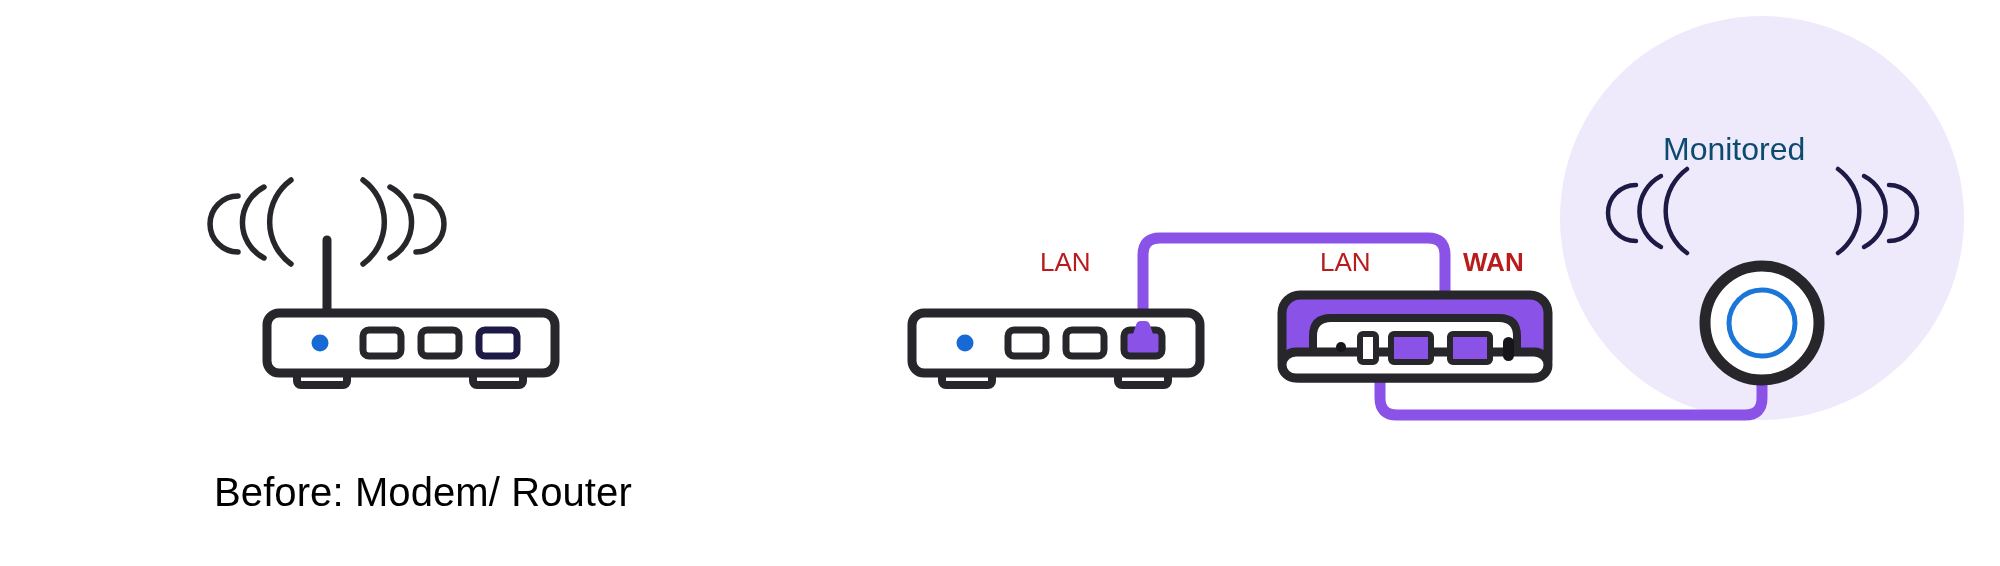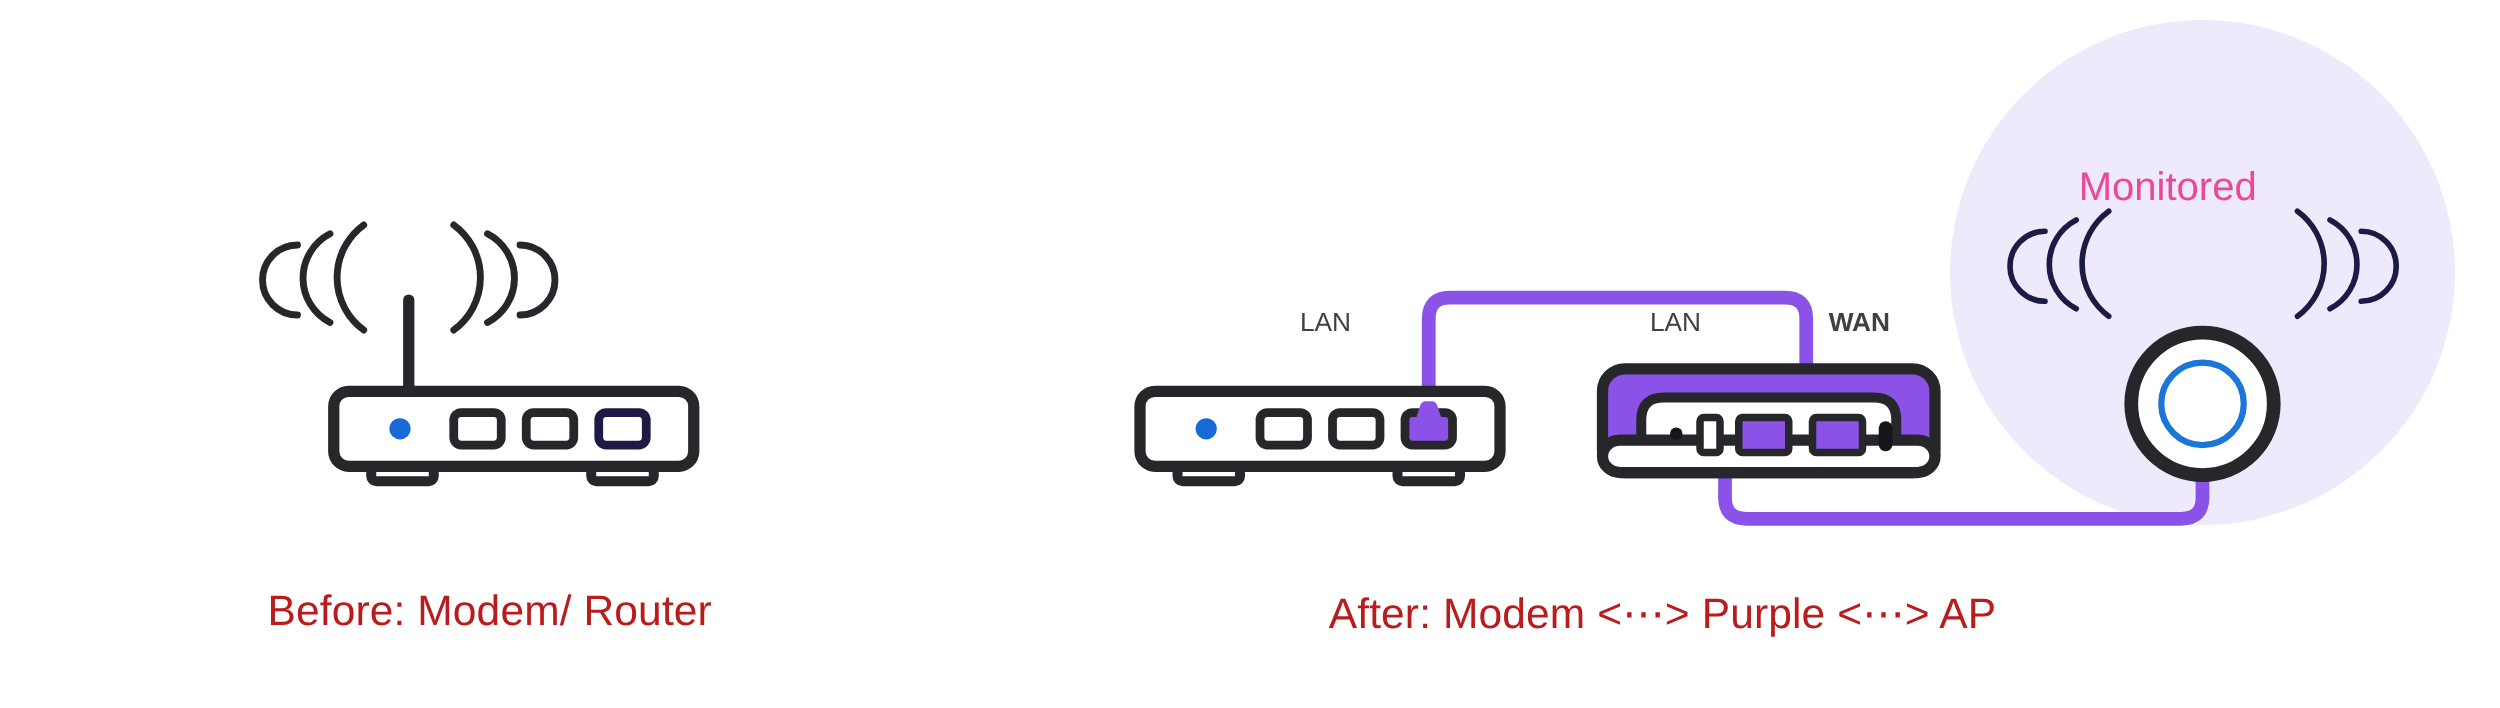--- a/index.html
+++ b/index.html
@@ -20,40 +20,40 @@
   #canvas svg.layer {
     position: absolute;
     top: 0;
     left: 0;
     width: 2000px;
     height: 566px;
   }
   .cap {
     position: absolute;
     font-family: "Liberation Sans", sans-serif;
-    font-size: 34px;
+    font-size: 40px;
     font-weight: 500;
-    color: #b91c1c;
+    color: #000000;
     white-space: nowrap;
     letter-spacing: 0.1px;
   }
   .port-lab {
     position: absolute;
     font-family: "Liberation Sans", sans-serif;
-    font-size: 21px;
+    font-size: 26px;
     font-weight: 400;
-    color: #404040;
+    color: #b91c1c;
     white-space: nowrap;
   }
   .monitored-lab {
     position: absolute;
     font-family: "Liberation Sans", sans-serif;
     font-size: 32px;
     font-weight: 400;
-    color: #ec4899;
+    color: #0c4a6e;
     white-space: nowrap;
   }
 </style>
 </head>
 <body>
 
 <div id="canvas">
 
   <svg class="layer" viewBox="0 0 2000 566">
     <circle cx="1762" cy="218" r="202" fill="#efeafb"></circle>
@@ -134,15 +134,14 @@
       <path d="M 1838 253 A 52 52 0 0 0 1838 169"></path>
       <path d="M 1864 247 A 40 40 0 0 0 1864 176"></path>
       <path d="M 1889 241 A 28 28 0 0 0 1889 185"></path>
     </g>
     <circle cx="1762" cy="323" r="57" fill="#ffffff" stroke="#26262b" stroke-width="11"></circle>
     <circle cx="1762" cy="323" r="33" fill="#ffffff" stroke="#1b76d8" stroke-width="5"></circle>
   </svg>
 
   <div class="monitored-lab" style="left:1663px; top:131px;">Monitored</div>
 
-  <div class="cap" style="left:1063px; top:470px;">After: Modem &lt;⋯&gt; Purple &lt;⋯&gt; AP</div>
 
 </div>
 
 </body></html>

